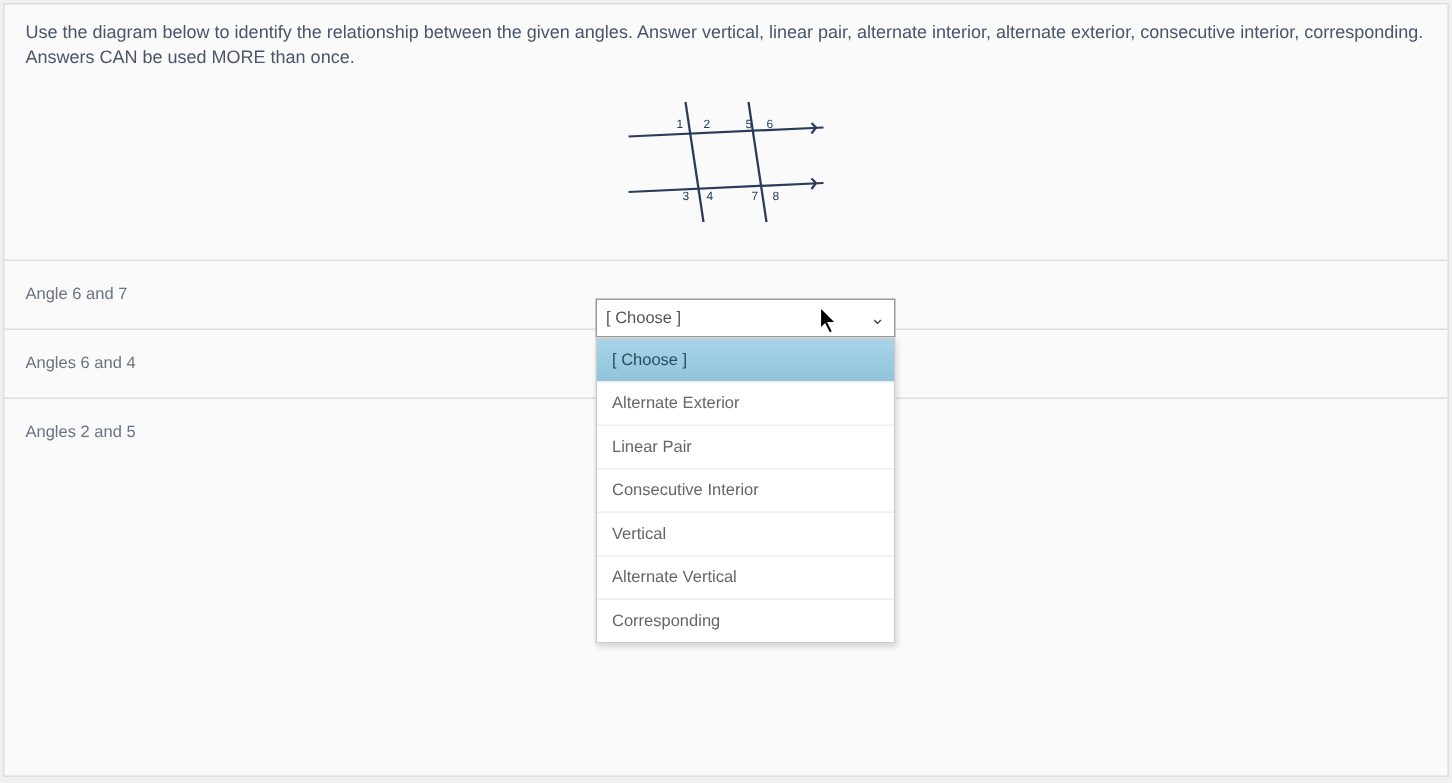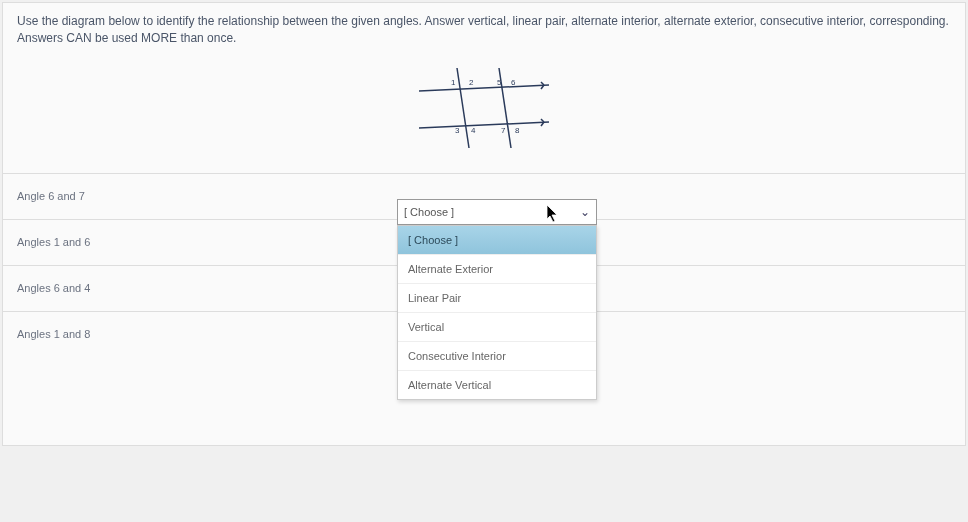--- a/index.html
+++ b/index.html
@@ -9,21 +9,21 @@
       width: 968px;
       height: 522px;
       overflow: hidden;
       color: #555;
       font-size: 12px;
     }
     .container {
       background: #fafafa;
       border: 1px solid #ddd;
       margin: 2px;
-      height: 444px;
+      height: 516px;
       position: relative;
     }
     .instruction {
       padding: 10px 14px 6px 14px;
       color: #4a5568;
       font-size: 12px;
       line-height: 1.4;
     }
     .diagram-area {
       display: flex;
@@ -131,38 +131,35 @@
           <span>[ Choose ]</span>
           <span class="chev">⌄</span>
           <svg class="cursor" width="16" height="20" viewBox="0 0 16 20">
             <path d="M1 1 L1 15 L4 12 L7 18 L9 17 L6 11 L11 11 Z" fill="#000" stroke="#fff" stroke-width="0.8"></path>
           </svg>
         </div>
         <div class="dropdown">
           <div class="dd-item selected">[ Choose ]</div>
           <div class="dd-item">Alternate Exterior</div>
           <div class="dd-item">Linear Pair</div>
+          <div class="dd-item">Consecutive Interior</div>
           <div class="dd-item">Vertical</div>
-          <div class="dd-item">Consecutive Interior</div>
           <div class="dd-item">Alternate Vertical</div>
+          <div class="dd-item">Corresponding</div>
         </div>
       </div>
     </div>
 
-    <div class="q-row">
-      <div class="q-label">Angles 1 and 6</div>
-      <div class="q-answer"></div>
-    </div>
 
     <div class="q-row">
       <div class="q-label">Angles 6 and 4</div>
       <div class="q-answer"></div>
     </div>
 
     <div class="q-row">
-      <div class="q-label">Angles 1 and 8</div>
+      <div class="q-label">Angles 2 and 5</div>
       <div class="q-answer"></div>
     </div>
 
 
 
   </div>
 </div>
 
 </body></html>

